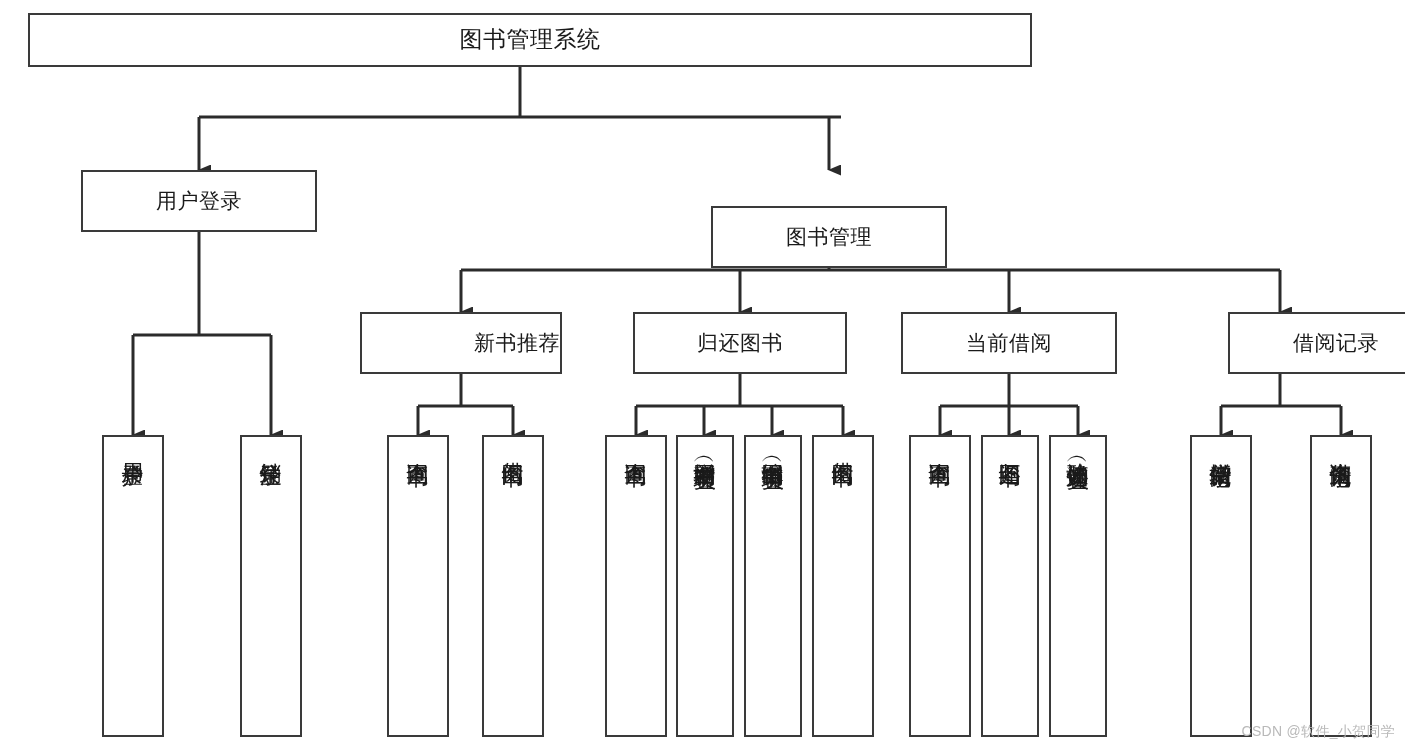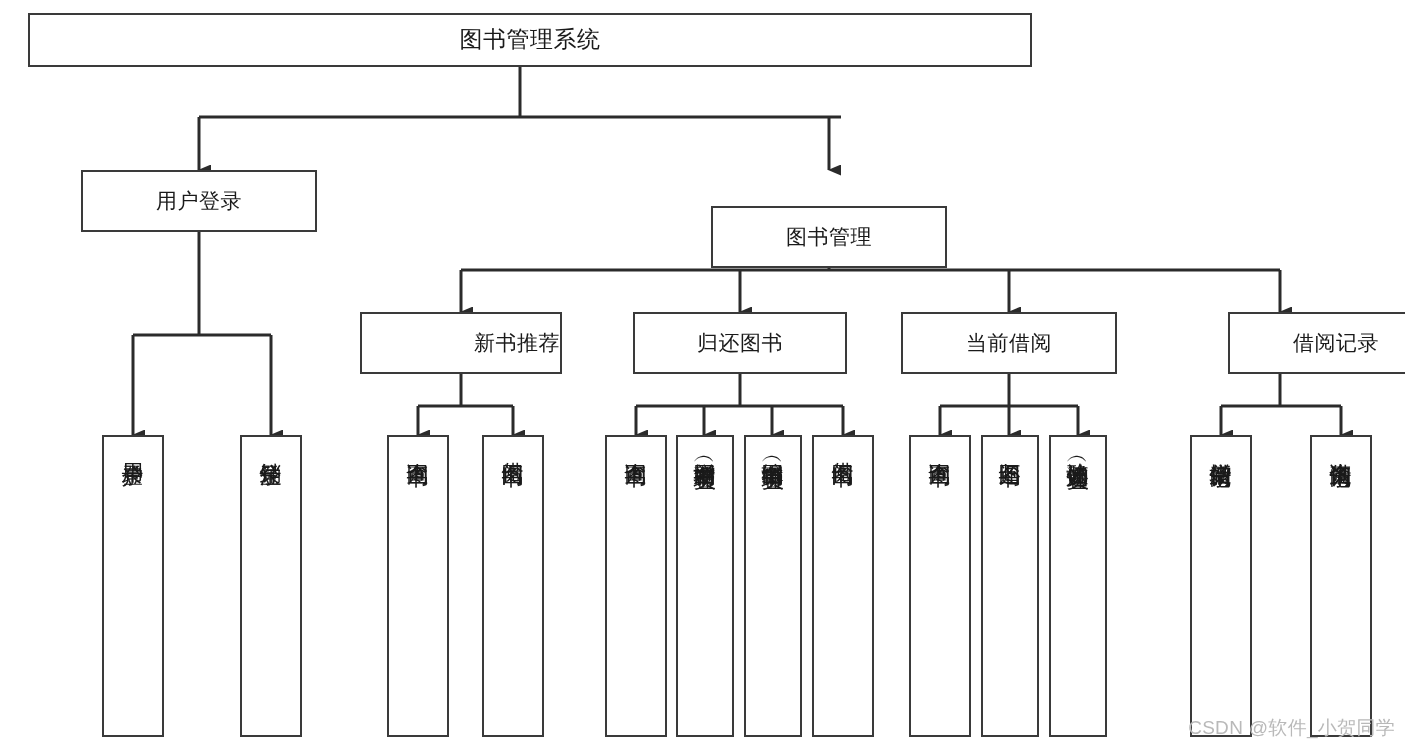--- a/index.html
+++ b/index.html
@@ -56,21 +56,21 @@
     font-size: 22px;
     line-height: 1.05;
     letter-spacing: 1px;
     white-space: nowrap;
   }
   #root-node .lbl { font-size: 23px; }
   .watermark {
     position: absolute;
     right: 10px;
     bottom: 6px;
-    font-size: 19px;
+    font-size: 14px;
     color: #b9b9b9;
     white-space: nowrap;
     z-index: 3;
     letter-spacing: 0.3px;
     text-align: right;
   }
 </style>
 </head>
 <body>
 

